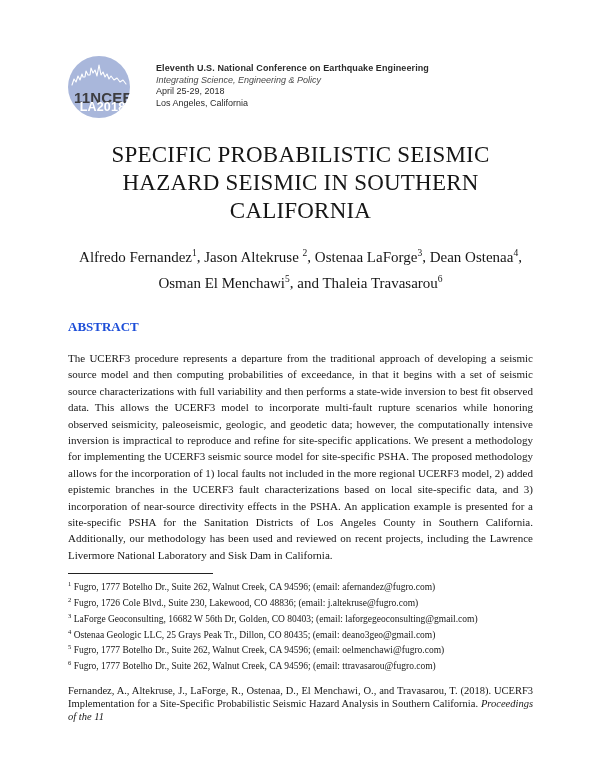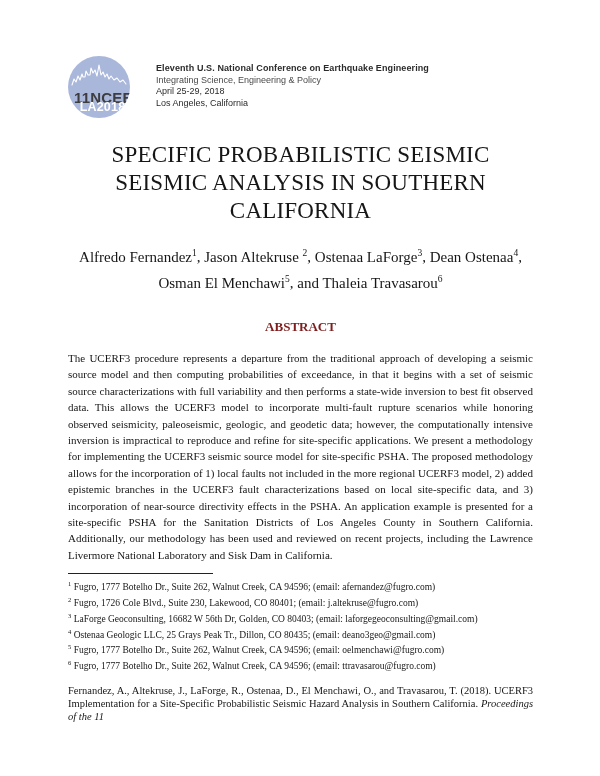--- a/index.html
+++ b/index.html
@@ -38,40 +38,39 @@
     font-family: Liberation Sans, sans-serif;
     font-weight: bold; font-size: 12.5px; letter-spacing: 0.2px;
     color: #ffffff;
   }
   .conf-info {
     margin-left: 26px; margin-top: 7px;
     font-family: "Liberation Sans", sans-serif;
     font-size: 9px; line-height: 11.5px; color: #2b2b2b;
   }
   .conf-info .conf-name { font-weight: bold; letter-spacing: 0.1px; }
-  .conf-info .conf-tagline { color: #4a4a4a; }
+  .conf-info .conf-tagline { font-style: italic; color: #4a4a4a; }
   
   .paper-title {
     margin-top: 23px;
     text-align: center;
     font-size: 23px; line-height: 28px;
     font-weight: normal; color: #161616;
     letter-spacing: 0.2px;
   }
   .authors {
     margin-top: 17px;
     text-align: center;
     font-size: 15px; line-height: 22px; color: #161616;
   }
   .authors sup { font-size: 9.5px; }
   
   .abstract-heading {
     margin-top: 25px;
-    text-align: center;
-    font-weight: bold; font-size: 13px; color: #7f1d1d;
+    font-weight: bold; font-size: 13px; color: #1d4ed8;
   }
   .abstract-body {
     margin-top: 15px;
     font-size: 11px; line-height: 16.4px;
     text-align: justify; color: #161616;
   }
   
   .footnote-rule {
     margin-top: 10px;
     width: 145px; border-top: 1.2px solid #222222;
@@ -104,38 +103,38 @@
     <div class="conf-info">
       <div class="conf-name">Eleventh U.S. National Conference on Earthquake Engineering</div>
       <div class="conf-tagline">Integrating Science, Engineering &amp; Policy</div>
       <div class="conf-dates">April 25-29, 2018</div>
       <div class="conf-location">Los Angeles, California</div>
     </div>
   </div>
 
   <h1 class="paper-title">
       <div>SPECIFIC PROBABILISTIC SEISMIC</div>
-      <div>SEISMIC ANALYSIS IN SOUTHERN</div>
+      <div>HAZARD SEISMIC IN SOUTHERN</div>
       <div>CALIFORNIA</div>
     </h1>
 
   <div class="authors">
       <div><span>Alfredo Fernandez</span><sup>1</sup><span>, Jason Altekruse </span><sup>2</sup><span>, Ostenaa LaForge</span><sup>3</sup><span>, Dean Ostenaa</span><sup>4</sup><span>,</span></div>
       <div><span>Osman El Menchawi</span><sup>5</sup><span>, and Thaleia Travasarou</span><sup>6</sup></div>
     </div>
 
   <div class="abstract-heading">ABSTRACT</div>
 
   <p class="abstract-body">The UCERF3 procedure represents a departure from the traditional approach of developing a seismic source model and then computing probabilities of exceedance, in that it begins with a set of seismic source characterizations with full variability and then performs a state-wide inversion to best fit observed data. This allows the UCERF3 model to incorporate multi-fault rupture scenarios while honoring observed seismicity, paleoseismic, geologic, and geodetic data; however, the computationally intensive inversion is impractical to reproduce and refine for site-specific applications. We present a methodology for implementing the UCERF3 seismic source model for site-specific PSHA. The proposed methodology allows for the incorporation of 1) local faults not included in the more regional UCERF3 model, 2) added epistemic branches in the UCERF3 fault characterizations based on local site-specific data, and 3) incorporation of near-source directivity effects in the PSHA. An application example is presented for a site-specific PSHA for the Sanitation Districts of Los Angeles County in Southern California. Additionally, our methodology has been used and reviewed on recent projects, including the Lawrence Livermore National Laboratory and Sisk Dam in California.</p>
 
   <div class="footnote-rule"></div>
 
   <div class="footnotes">
       <div class="footnote"><sup>1</sup><span> Fugro, 1777 Botelho Dr., Suite 262, Walnut Creek, CA 94596; (email: afernandez@fugro.com)</span></div>
-      <div class="footnote"><sup>2</sup><span> Fugro, 1726 Cole Blvd., Suite 230, Lakewood, CO 80401; (email: j.altekruse@fugro.com)</span></div>
+      <div class="footnote"><sup>2</sup><span> Fugro, 1726 Cole Blvd., Suite 230, Lakewood, CO 48836; (email: j.altekruse@fugro.com)</span></div>
       <div class="footnote"><sup>3</sup><span> LaForge Geoconsulting, 16682 W 56th Dr, Golden, CO 80403; (email: laforgegeoconsulting@gmail.com)</span></div>
       <div class="footnote"><sup>4</sup><span> Ostenaa Geologic LLC, 25 Grays Peak Tr., Dillon, CO 80435; (email: deano3geo@gmail.com)</span></div>
       <div class="footnote"><sup>5</sup><span> Fugro, 1777 Botelho Dr., Suite 262, Walnut Creek, CA 94596; (email: oelmenchawi@fugro.com)</span></div>
       <div class="footnote"><sup>6</sup><span> Fugro, 1777 Botelho Dr., Suite 262, Walnut Creek, CA 94596; (email: ttravasarou@fugro.com)</span></div>
     </div>
 
   <p class="citation"><span>Fernandez, A., Altekruse, J., LaForge, R., Ostenaa, D., El Menchawi, O., and Travasarou, T. (2018). UCERF3 Implementation for a Site-Specific Probabilistic Seismic Hazard Analysis in Southern California. </span><span class="i">Proceedings of the 11</span></p>
 
 </div>
 

